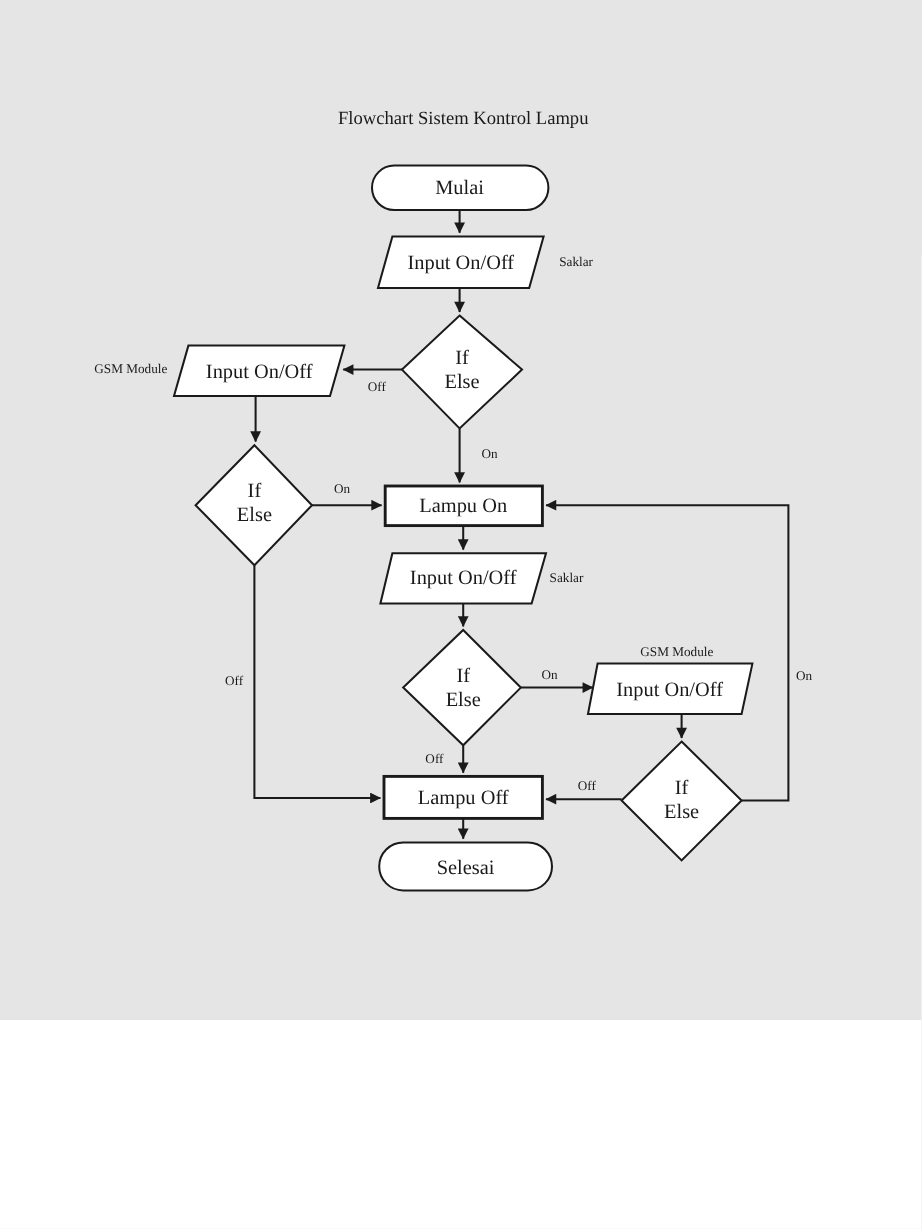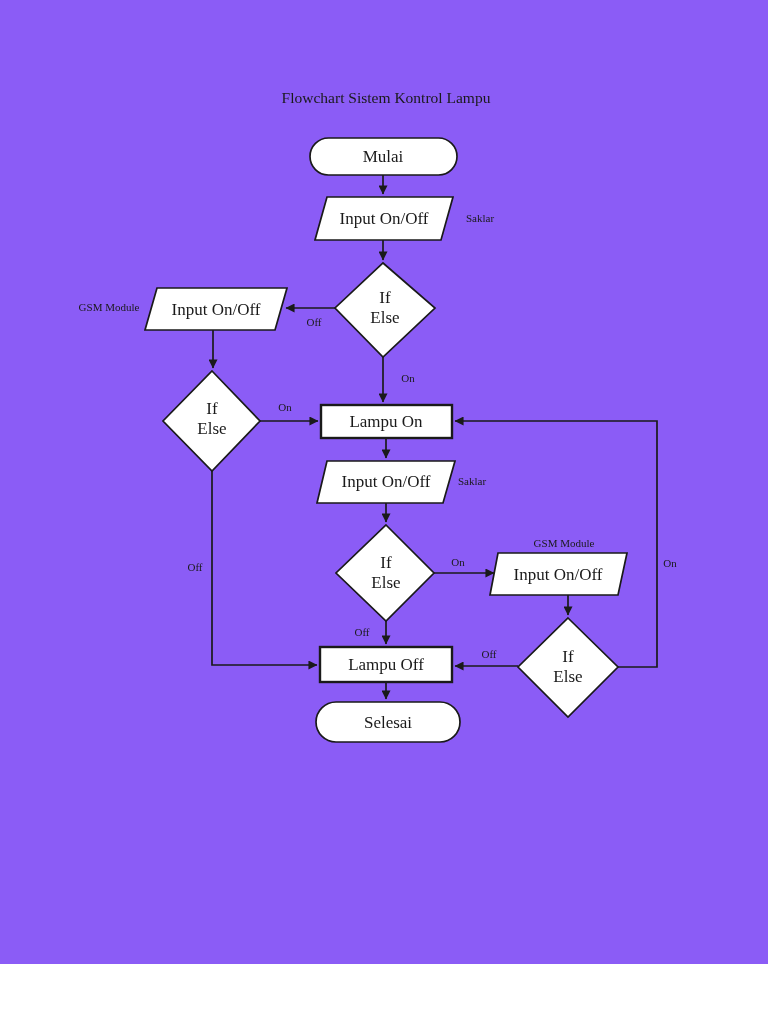--- a/index.html
+++ b/index.html
@@ -1,20 +1,20 @@
 <!DOCTYPE html>
 <html><head>
 <meta charset="utf-8">
 <style>
   html, body { margin: 0; padding: 0; }
   body { background: #ffffff; width: 768px; height: 1024px; }
   .page {
     position: relative;
-    width: 768px; height: 964px;
-    background: #8b5cf6;
+    width: 768px; height: 850px;
+    background: #e5e5e5;
     font-family: "Liberation Serif", serif;
   }
   svg { display: block; }
   .shape { fill: #ffffff; stroke: #1a1a1a; stroke-width: 1.7px; }
   .shape-bold { fill: #ffffff; stroke: #1a1a1a; stroke-width: 2.4px; }
   .edge { fill: none; stroke: #1a1a1a; stroke-width: 1.7px; }
   .arrowhead { fill: #1a1a1a; stroke: none; }
   text { fill: #1a1a1a; font-family: "Liberation Serif", serif; }
   .title { font-size: 15.5px; text-anchor: middle; }
   .node-label { font-size: 17px; text-anchor: middle; }

